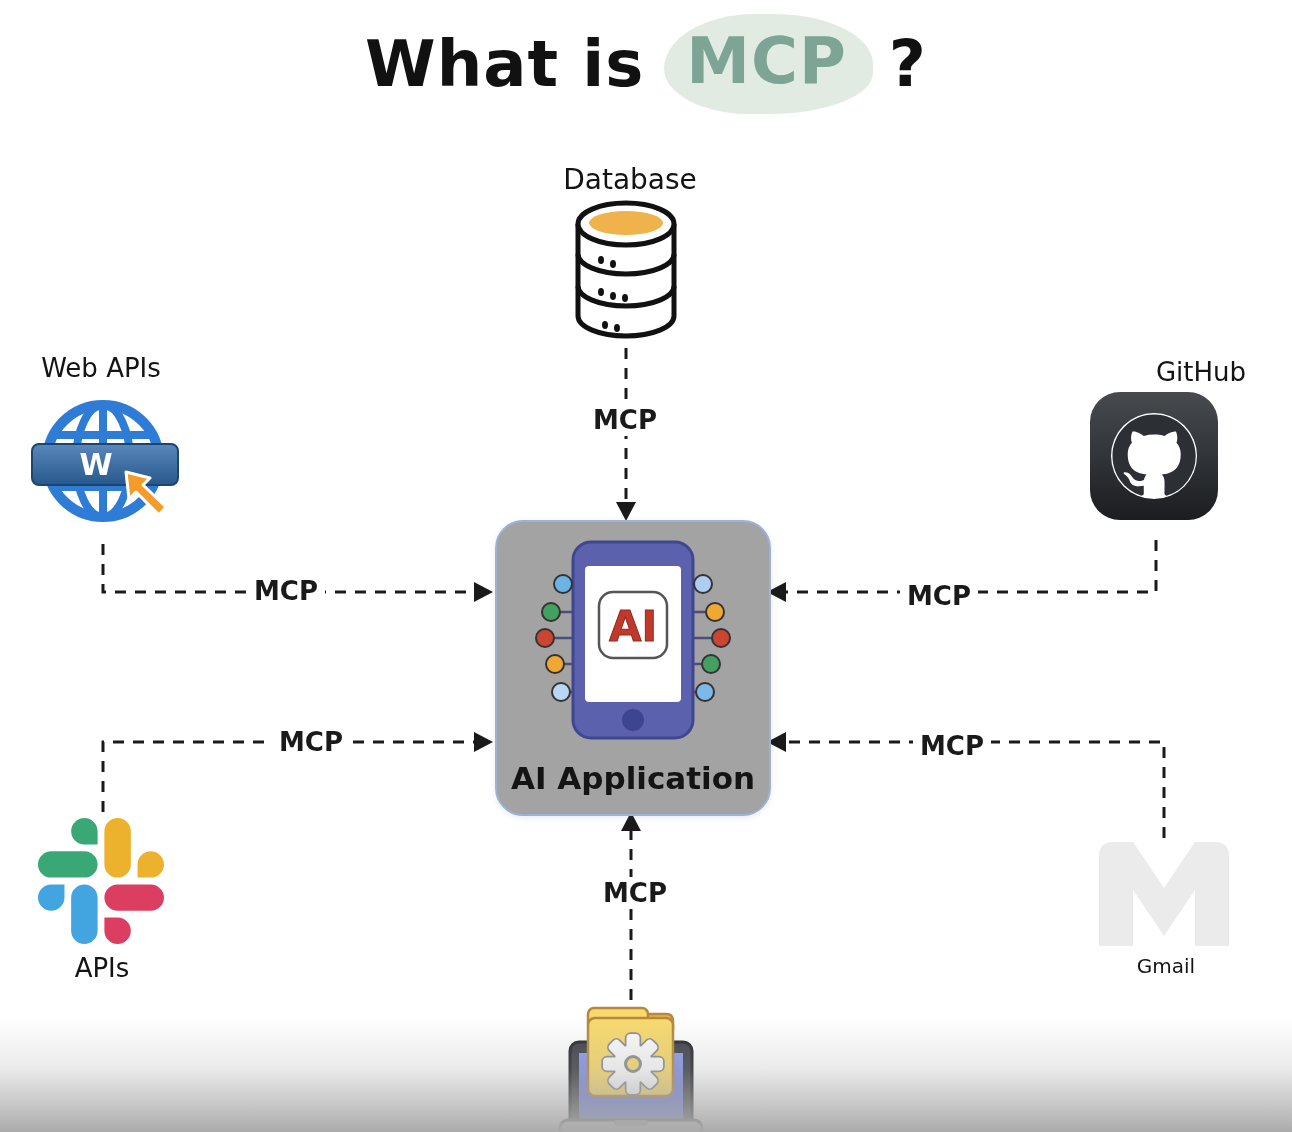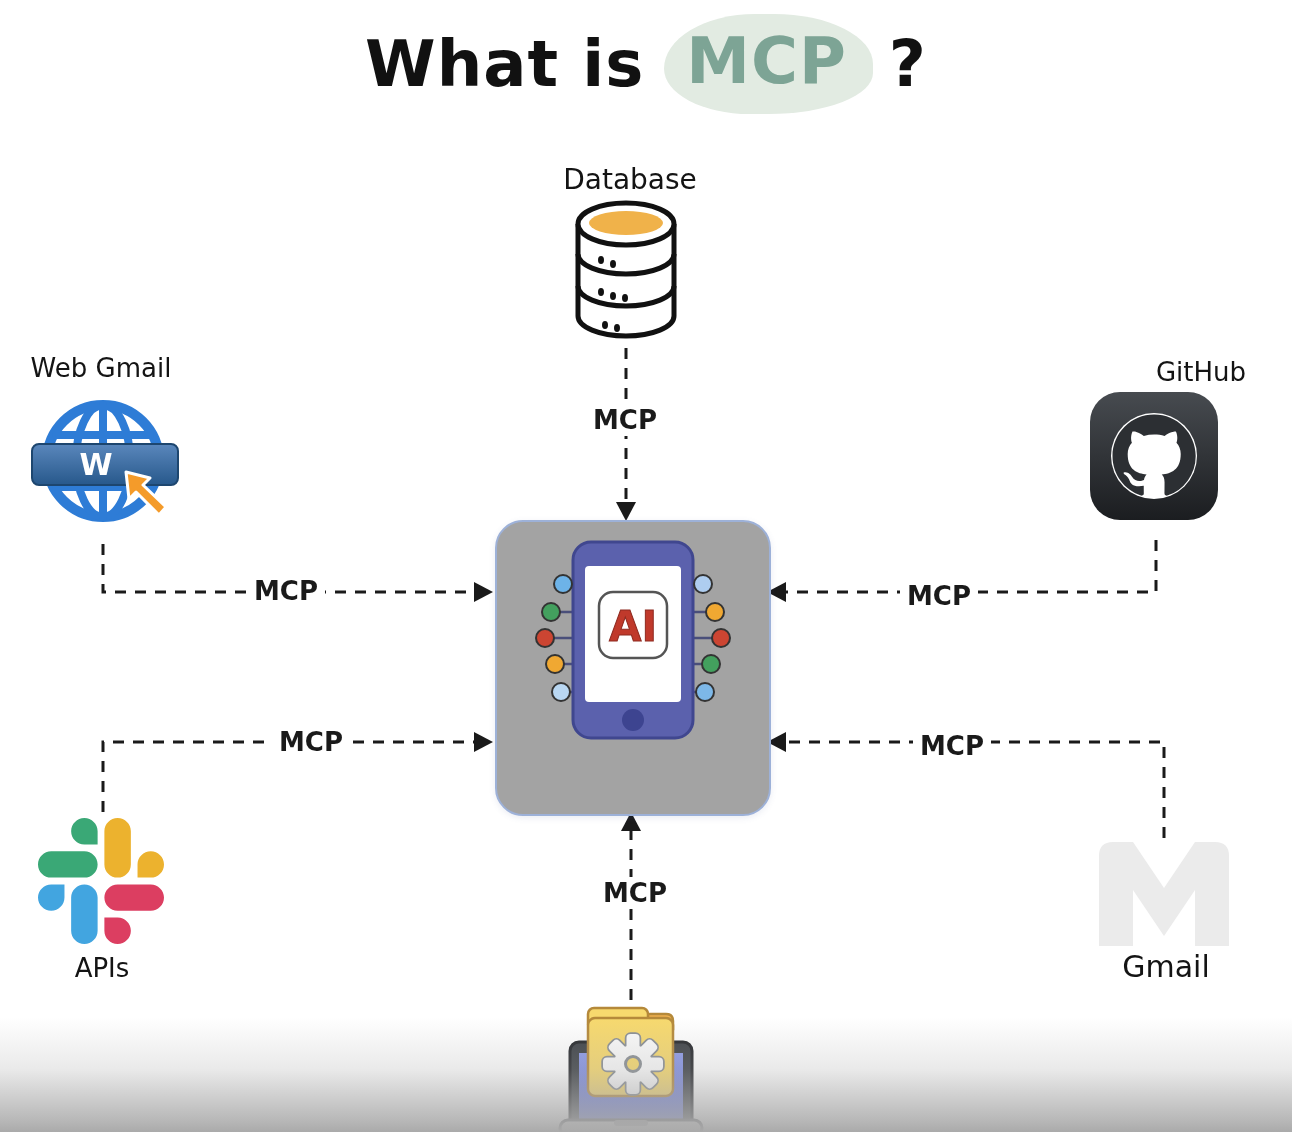--- a/index.html
+++ b/index.html
@@ -96,21 +96,21 @@
       <ellipse cx="31" cy="64" rx="3" ry="4"></ellipse>
         <ellipse cx="43" cy="68" rx="3" ry="4"></ellipse>
       <ellipse cx="31" cy="96" rx="3" ry="4"></ellipse>
         <ellipse cx="43" cy="100" rx="3" ry="4"></ellipse>
         <ellipse cx="55" cy="102" rx="3" ry="4"></ellipse>
       <ellipse cx="35" cy="129" rx="3" ry="4"></ellipse>
         <ellipse cx="47" cy="132" rx="3" ry="4"></ellipse>
     </g>
   </svg>
 
-  <div class="nodelabel" style="left:101px;top:368px;font-size:26px;">Web Gmail</div>
+  <div class="nodelabel" style="left:101px;top:368px;font-size:26px;">Web APIs</div>
   <svg class="abs" style="left:30px;top:384px;" width="150" height="152" viewBox="0 0 150 152">
     <defs>
       <linearGradient id="barGrad" x1="0" y1="0" x2="0" y2="1">
         <stop offset="0" stop-color="#5a87bc"></stop>
           <stop offset="1" stop-color="#27588b"></stop>
       </linearGradient>
     </defs>
     <g stroke="#2e7cd6" fill="none" stroke-linecap="round">
       <circle cx="73" cy="77" r="56" stroke-width="10"></circle>
       <ellipse cx="73" cy="77" rx="27" ry="56" stroke-width="8"></ellipse>
@@ -139,21 +139,21 @@
   </svg>
 
   <div class="nodelabel" style="left:102px;top:968px;font-size:26px;">APIs</div>
   <svg class="abs" style="left:38px;top:818px;" width="126" height="126" viewBox="0 0 122.8 122.8">
     <path fill="#42a5e0" d="M25.8 77.6c0 7.1-5.8 12.9-12.9 12.9S0 84.7 0 77.6s5.8-12.9 12.9-12.9h12.9v12.9zM32.3 77.6c0-7.1 5.8-12.9 12.9-12.9s12.9 5.8 12.9 12.9v32.3c0 7.1-5.8 12.9-12.9 12.9s-12.9-5.8-12.9-12.9V77.6z"></path>
     <path fill="#3aa876" d="M45.2 25.8c-7.1 0-12.9-5.8-12.9-12.9S38.1 0 45.2 0s12.9 5.8 12.9 12.9v12.9H45.2zM45.2 32.3c7.1 0 12.9 5.8 12.9 12.9s-5.8 12.9-12.9 12.9H12.9C5.8 58.1 0 52.3 0 45.2s5.8-12.9 12.9-12.9h32.3z"></path>
     <path fill="#ecb22e" d="M97 45.2c0-7.1 5.8-12.9 12.9-12.9s12.9 5.8 12.9 12.9-5.8 12.9-12.9 12.9H97V45.2zM90.5 45.2c0 7.1-5.8 12.9-12.9 12.9s-12.9-5.8-12.9-12.9V12.9C64.7 5.8 70.5 0 77.6 0s12.9 5.8 12.9 12.9v32.3z"></path>
     <path fill="#dc3e61" d="M77.6 97c7.1 0 12.9 5.8 12.9 12.9s-5.8 12.9-12.9 12.9-12.9-5.8-12.9-12.9V97h12.9zM77.6 90.5c-7.1 0-12.9-5.8-12.9-12.9s5.8-12.9 12.9-12.9h32.3c7.1 0 12.9 5.8 12.9 12.9s-5.8 12.9-12.9 12.9H77.6z"></path>
   </svg>
 
-  <div class="nodelabel" style="left:1166px;top:966px;font-size:30px;text-align:right;">Gmail</div>
+  <div class="nodelabel" style="left:1166px;top:966px;font-size:20px;text-align:right;">Gmail</div>
   <svg class="abs" style="left:1097px;top:840px;" width="134" height="106" viewBox="0 0 134 106">
     <path fill="#ebebeb" d="M2 106 L2 16 Q2 2 16 2 L36 2 L67 48 L98 2 L118 2 Q132 2 132 16 L132 106 L98 106 L98 50 L67 96 L36 50 L36 106 Z"></path>
   </svg>
 
   <svg class="abs" style="left:558px;top:1000px;" width="146" height="132" viewBox="0 0 146 132">
     <defs>
       <linearGradient id="scrGrad" x1="0" y1="0" x2="0" y2="1">
         <stop offset="0" stop-color="#8e9bea"></stop>
           <stop offset="1" stop-color="#5f6fd0"></stop>
       </linearGradient>
@@ -218,16 +218,17 @@
         <circle cx="12" cy="102" r="9" fill="#cc4532"></circle>
         <circle cx="22" cy="128" r="9" fill="#f0a832"></circle>
         <circle cx="28" cy="156" r="9" fill="#b9d7f2"></circle>
         <circle cx="170" cy="48" r="9" fill="#aecdf0"></circle>
         <circle cx="182" cy="76" r="9" fill="#f0a832"></circle>
         <circle cx="188" cy="102" r="9" fill="#cc4532"></circle>
         <circle cx="178" cy="128" r="9" fill="#43a05e"></circle>
         <circle cx="172" cy="156" r="9" fill="#7db8e8"></circle>
       </g>
     </svg>
+    <div class="applabel">AI Application</div>
   </div>
 
   <div class="bottomfade"></div>
 </div>
 
 </body></html>

